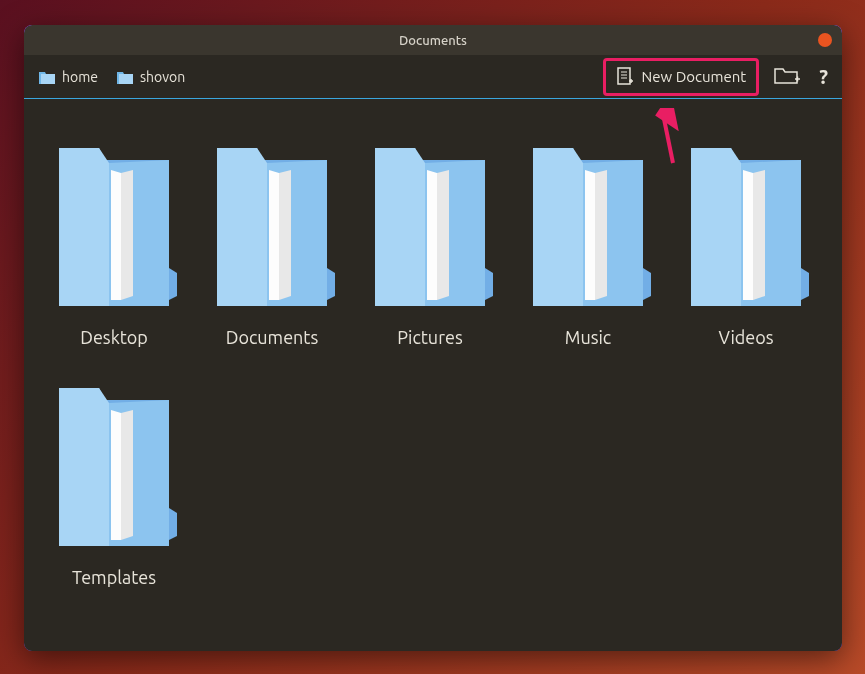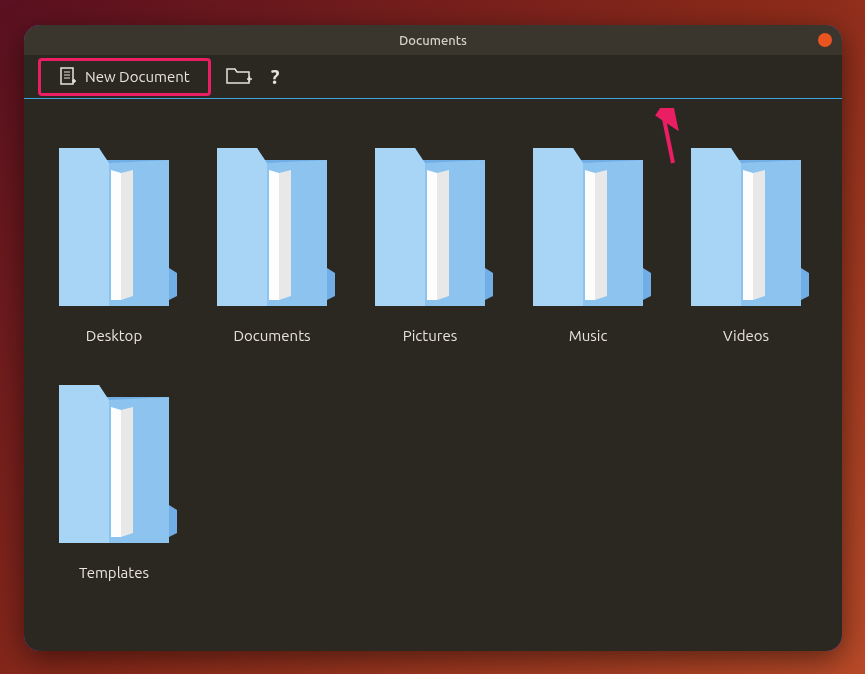--- a/index.html
+++ b/index.html
@@ -8,21 +8,21 @@
     background: linear-gradient(135deg, #5a1020 0%, #8b2a1a 50%, #b84a28 100%);
     font-family: Ubuntu, "Segoe UI", sans-serif;
     overflow: hidden;
     position: relative;
   }
   .window {
     position: absolute;
     left: 24px; top: 25px;
     width: 818px; height: 626px;
     background: #8b5cf6;
-    border-radius: 16px;
+    border-radius: 8px;
     box-shadow: 0 8px 30px rgba(0,0,0,0.5);
     display: flex;
     flex-direction: column;
     overflow: hidden;
   }
   .titlebar {
     height: 30px;
     background: #3a362e;
     display: flex;
     align-items: center;
@@ -74,21 +74,21 @@
   }
   .toolbar-right {
     display: flex;
     align-items: center;
     gap: 14px;
   }
   .new-doc-btn {
     display: flex;
     align-items: center;
     gap: 8px;
-    padding: 6px 18px;
+    padding: 6px 10px;
     border: 3px solid #e91e63;
     border-radius: 4px;
     cursor: pointer;
   }
   .new-doc-btn .icon { width: 18px; height: 20px; }
   .new-doc-label { color: #e8e4da; font-size: 15px; }
   .new-folder-btn { cursor: pointer; width: 28px; height: 22px; display:flex; align-items:center; }
   .help-btn {
     color: #e8e4da;
     font-size: 20px;
@@ -114,41 +114,61 @@
   }
   .folder-icon {
     width: 130px; height: 196px;
     display: flex;
     align-items: center;
     justify-content: center;
   }
   .folder-icon svg { width: 130px; height: 190px; }
   .folder-label {
     color: #e8e4da;
-    font-size: 15px;
+    font-size: 18px;
     margin-top: 6px;
     text-align: center;
   }
   .arrow-annotation {
     position: absolute;
     left: 653px; top: 108px;
     pointer-events: none;
   }
 </style>
 </head>
 <body>
 
 <div class="window">
 
   <div class="titlebar">
     <span class="titlebar-title">Documents</span>
     <div class="close-btn"></div>
   </div>
 
   <div class="toolbar">
+    <div class="breadcrumb">
+      <div class="bc-item">
+        <span class="bc-icon">
+          <svg viewBox="0 0 18 16">
+              <path d="M1 3 L7 3 L8 5 L17 5 L17 15 L1 15 Z" fill="#6fb7e8"></path>
+              <path d="M3 5 L17 5 L17 15 L3 15 Z" fill="#a8d5f5"></path>
+            </svg>
+        </span>
+        <span class="bc-label">home</span>
+      </div>
+      <div class="bc-item">
+        <span class="bc-icon">
+          <svg viewBox="0 0 18 16">
+              <path d="M1 3 L7 3 L8 5 L17 5 L17 15 L1 15 Z" fill="#6fb7e8"></path>
+              <path d="M3 5 L17 5 L17 15 L3 15 Z" fill="#a8d5f5"></path>
+            </svg>
+        </span>
+        <span class="bc-label">shovon</span>
+      </div>
+    </div>
 
     <div class="toolbar-right">
       <div class="new-doc-btn">
         <span class="icon">
           <svg viewBox="0 0 18 20">
               <rect x="2" y="1" width="12" height="16" fill="none" stroke="#e8e4da" stroke-width="1.5"></rect>
               <line x1="5" y1="5" x2="11" y2="5" stroke="#e8e4da"></line>
               <line x1="5" y1="8" x2="11" y2="8" stroke="#e8e4da"></line>
               <line x1="5" y1="11" x2="11" y2="11" stroke="#e8e4da"></line>
               <line x1="13" y1="14" x2="17" y2="14" stroke="#e8e4da" stroke-width="1.5"></line>

